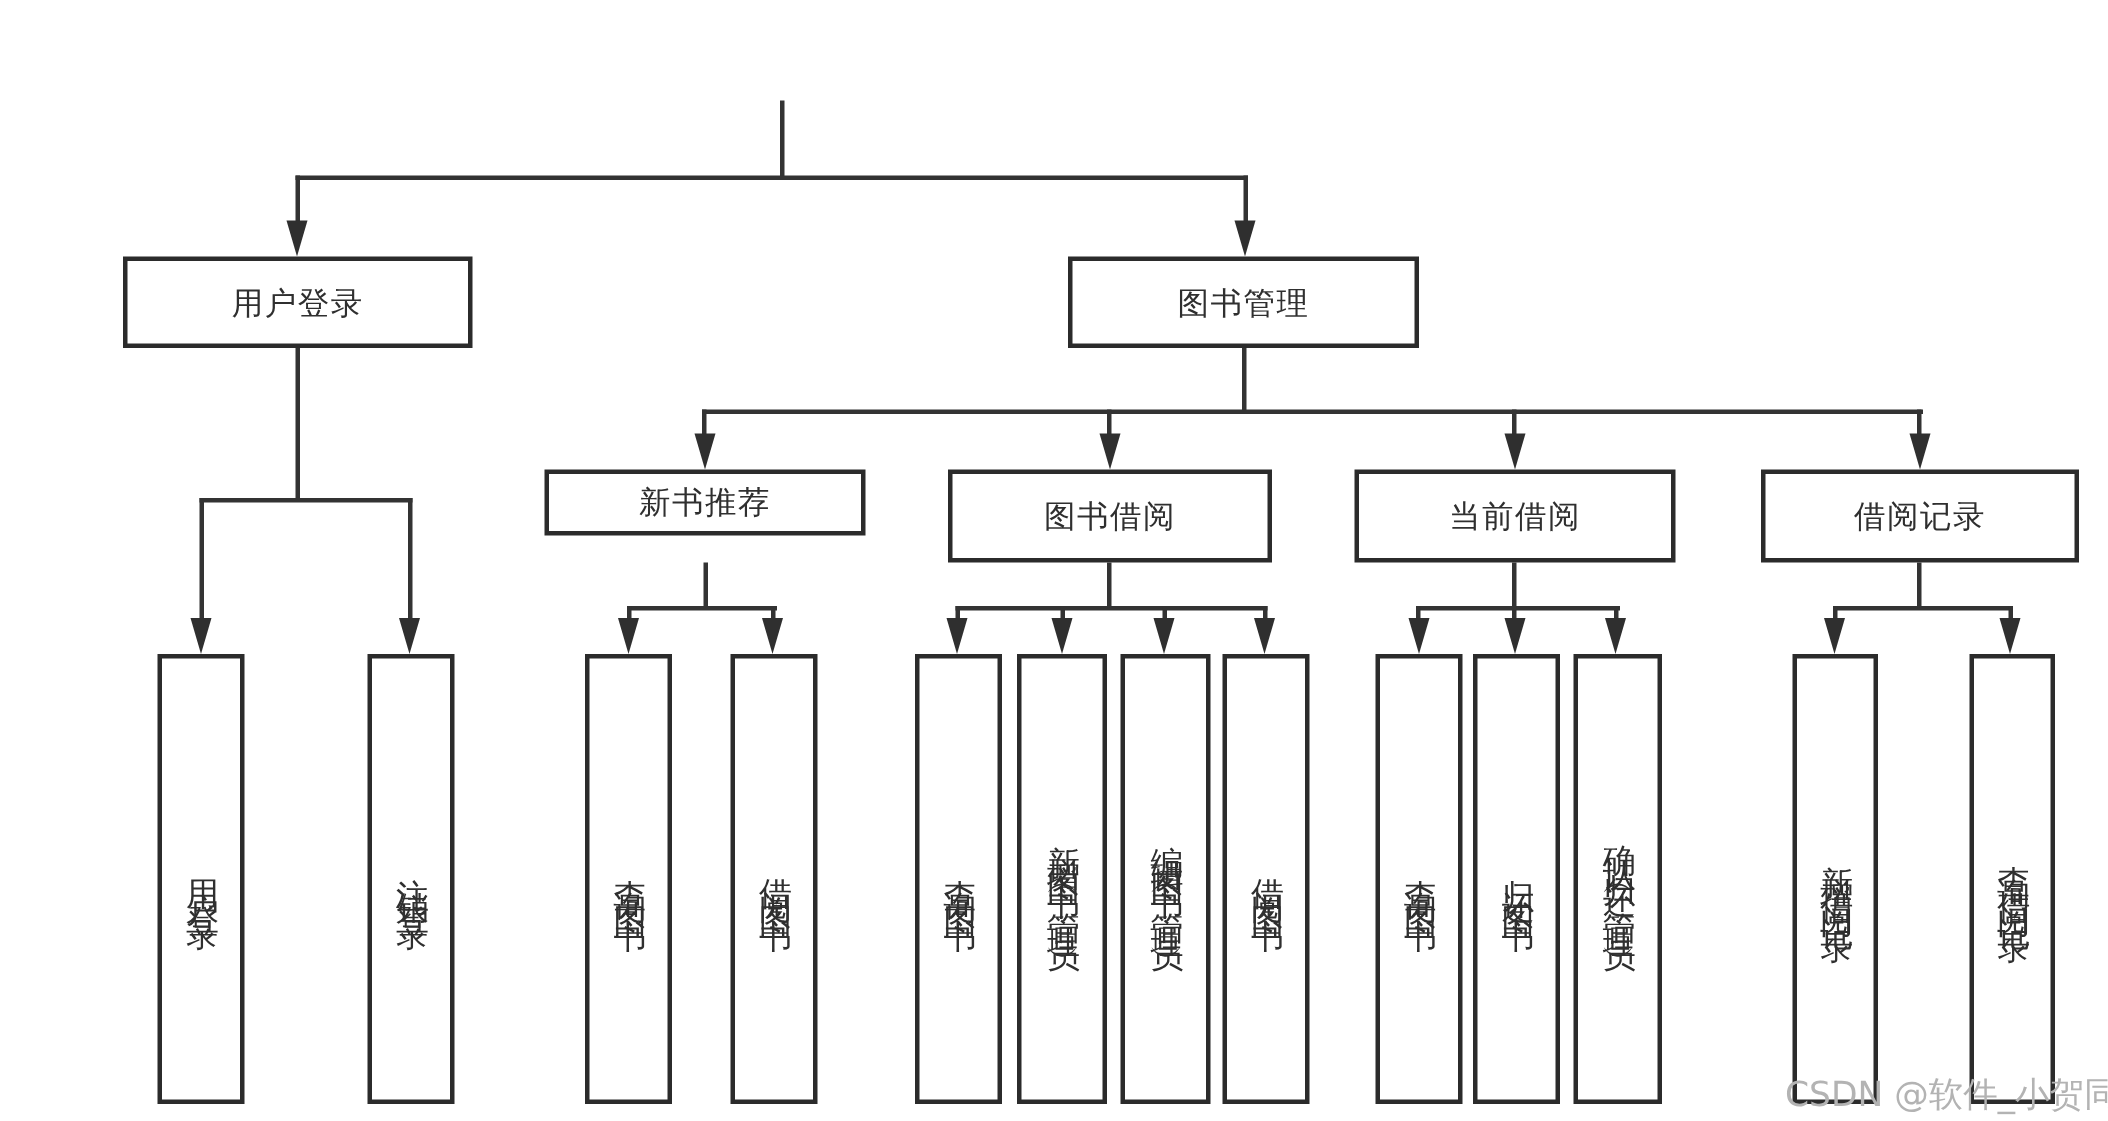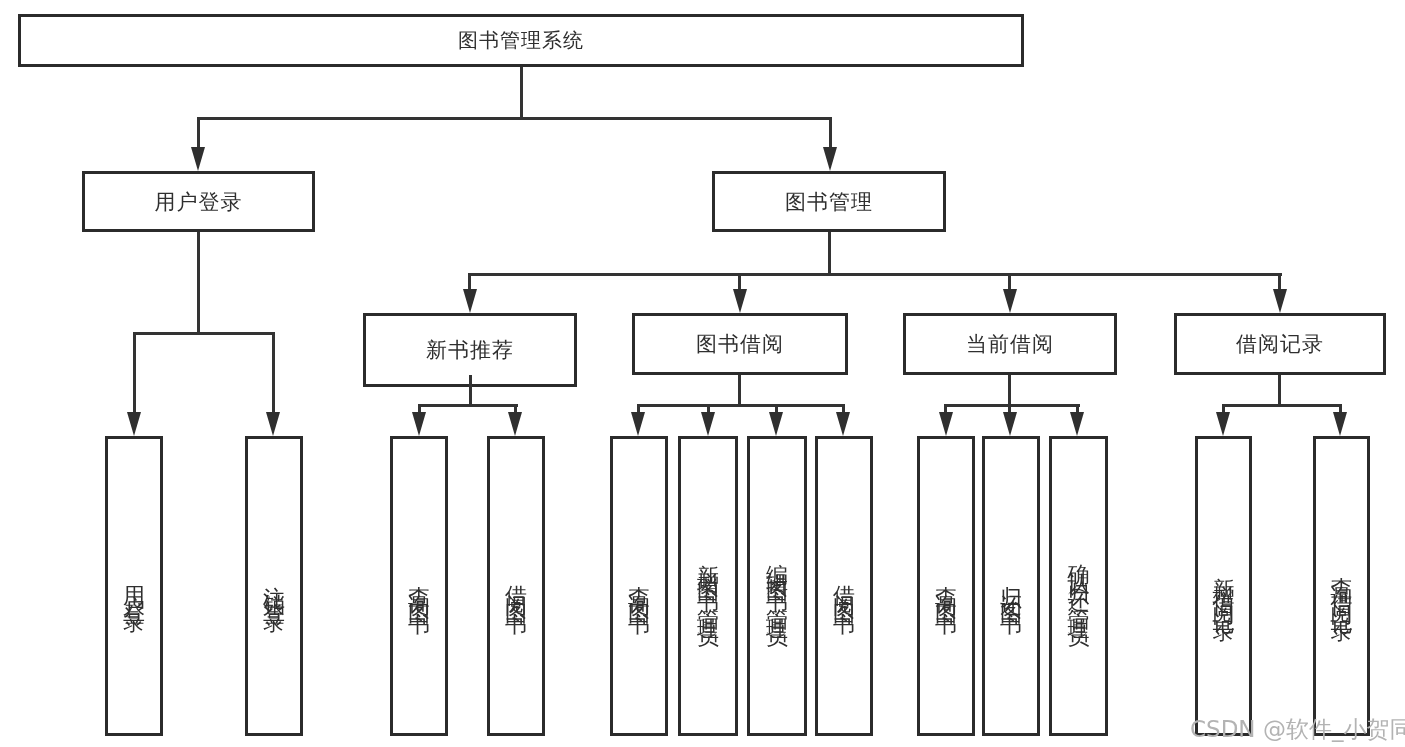--- a/index.html
+++ b/index.html
@@ -36,23 +36,20 @@
     position: absolute; left: 1190px; top: 714px;
     font-size: 23px; color: #b3b3b3;
     white-space: nowrap; z-index: 5;
   }
 </style>
 </head>
 <body>
 
 <div class="stage">
 
-  <div class="box" style="left:18px;top:14px;width:1006px;height:53px;">
-    <span class="hlabel" style="font-size:20px;">图书管理系统</span>
-  </div>
 
   <i class="ln" style="left:520px;top:67px;width:3px;height:52px;"></i>
   <i class="ln" style="left:197px;top:117px;width:635px;height:3px;"></i>
   <i class="ln" style="left:197px;top:117px;width:3px;height:32px;"></i>
   <i class="ln" style="left:829px;top:117px;width:3px;height:32px;"></i>
   <i class="ar" style="left:191px;top:147px;"></i>
   <i class="ar" style="left:823px;top:147px;"></i>
 
   <div class="box" style="left:82px;top:171px;width:233px;height:61px;">
     <span class="hlabel">用户登录</span>
@@ -72,21 +69,21 @@
   <i class="ln" style="left:468px;top:273px;width:814px;height:3px;"></i>
   <i class="ln" style="left:468px;top:273px;width:3px;height:17px;"></i>
   <i class="ln" style="left:738px;top:273px;width:3px;height:17px;"></i>
   <i class="ln" style="left:1008px;top:273px;width:3px;height:17px;"></i>
   <i class="ln" style="left:1278px;top:273px;width:3px;height:17px;"></i>
   <i class="ar" style="left:463px;top:289px;"></i>
   <i class="ar" style="left:733px;top:289px;"></i>
   <i class="ar" style="left:1003px;top:289px;"></i>
   <i class="ar" style="left:1273px;top:289px;"></i>
 
-  <div class="box" style="left:363px;top:313px;width:214px;height:74px;">
+  <div class="box" style="left:363px;top:313px;width:214px;height:44px;">
     <span class="hlabel">新书推荐</span>
   </div>
   <div class="box" style="left:903px;top:313px;width:214px;height:62px;">
     <span class="hlabel">当前借阅</span>
   </div>
   <div class="box" style="left:632px;top:313px;width:216px;height:62px;">
     <span class="hlabel">图书借阅</span>
   </div>
   <div class="box" style="left:1174px;top:313px;width:212px;height:62px;">
     <span class="hlabel">借阅记录</span>

